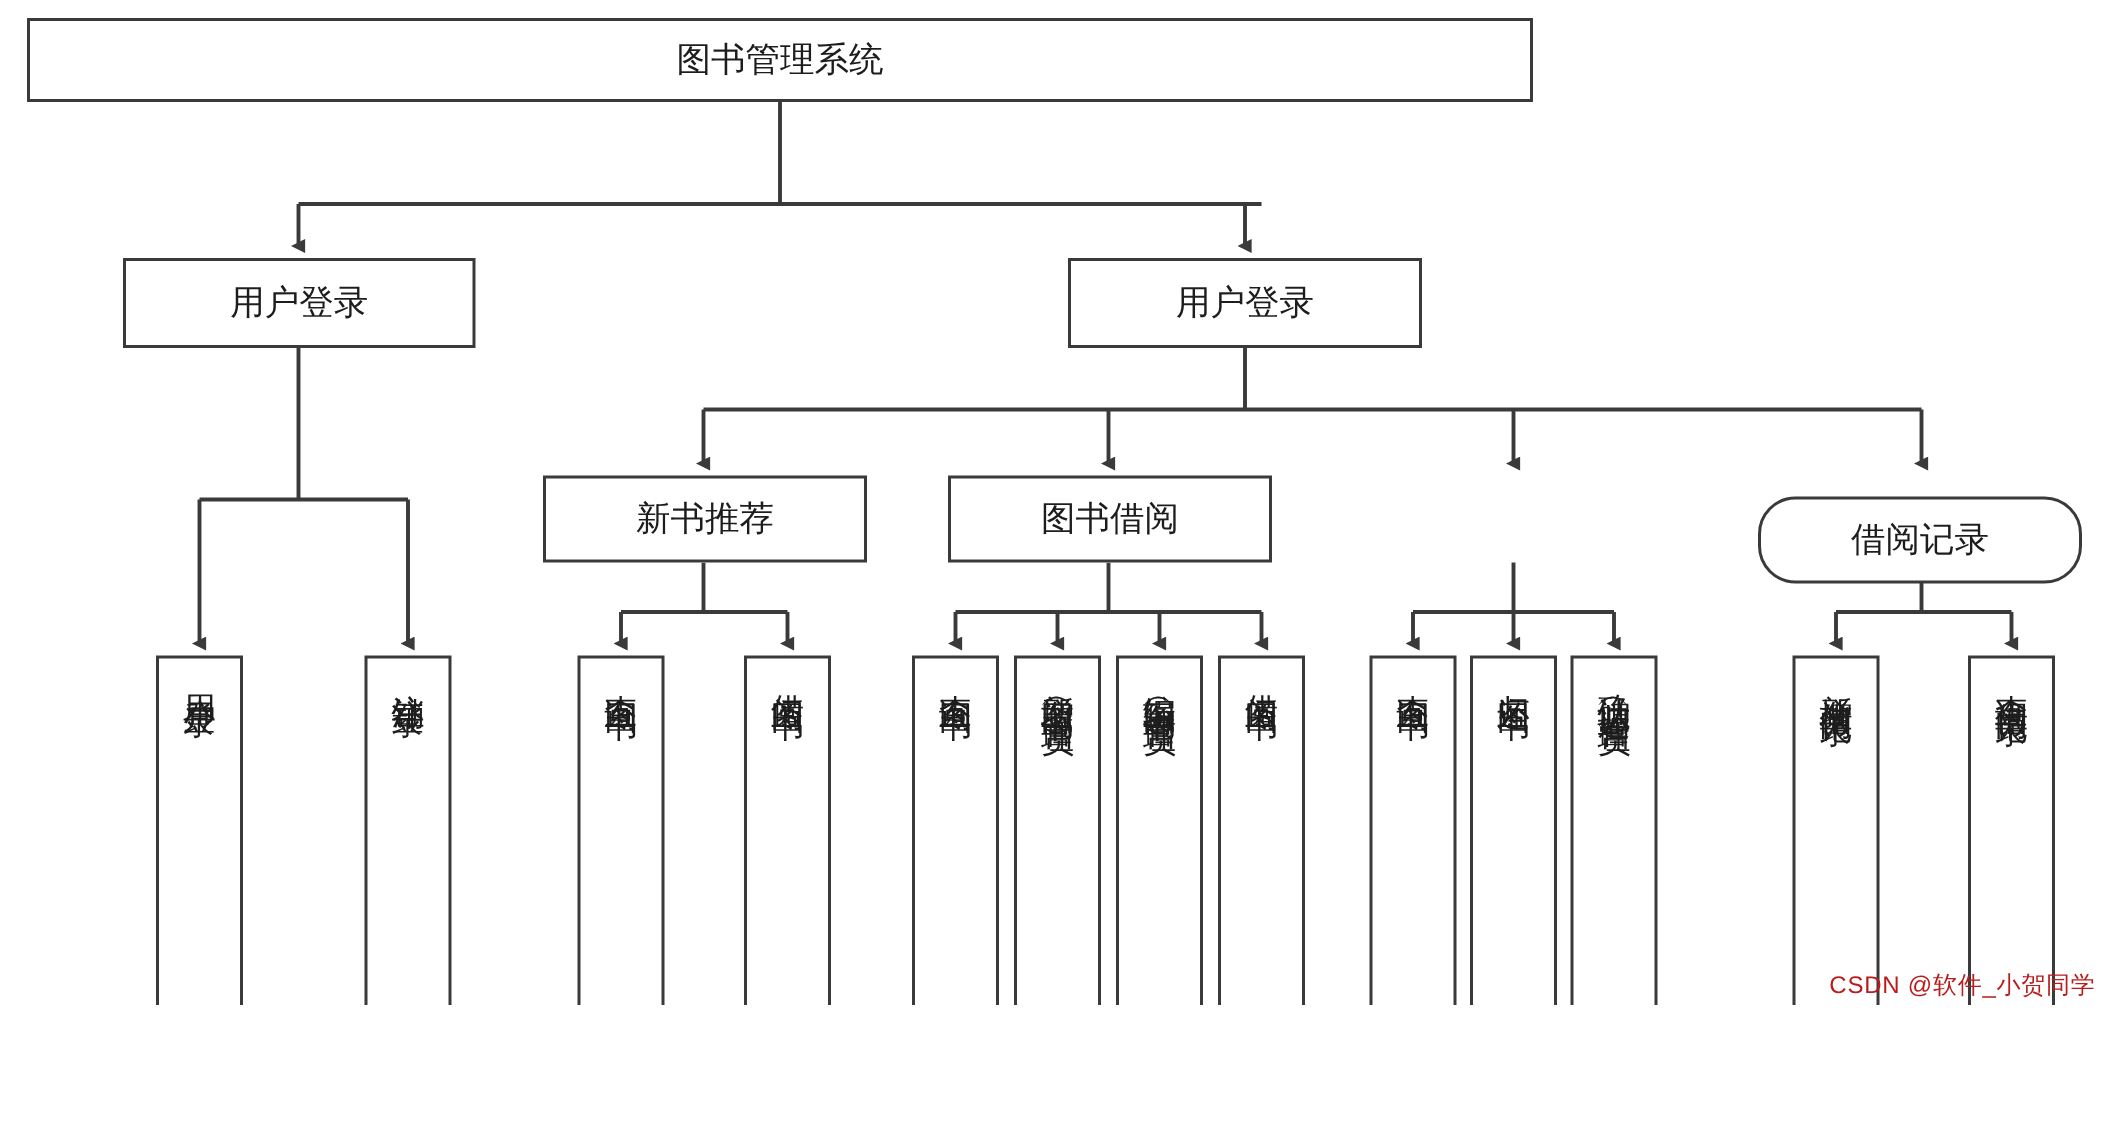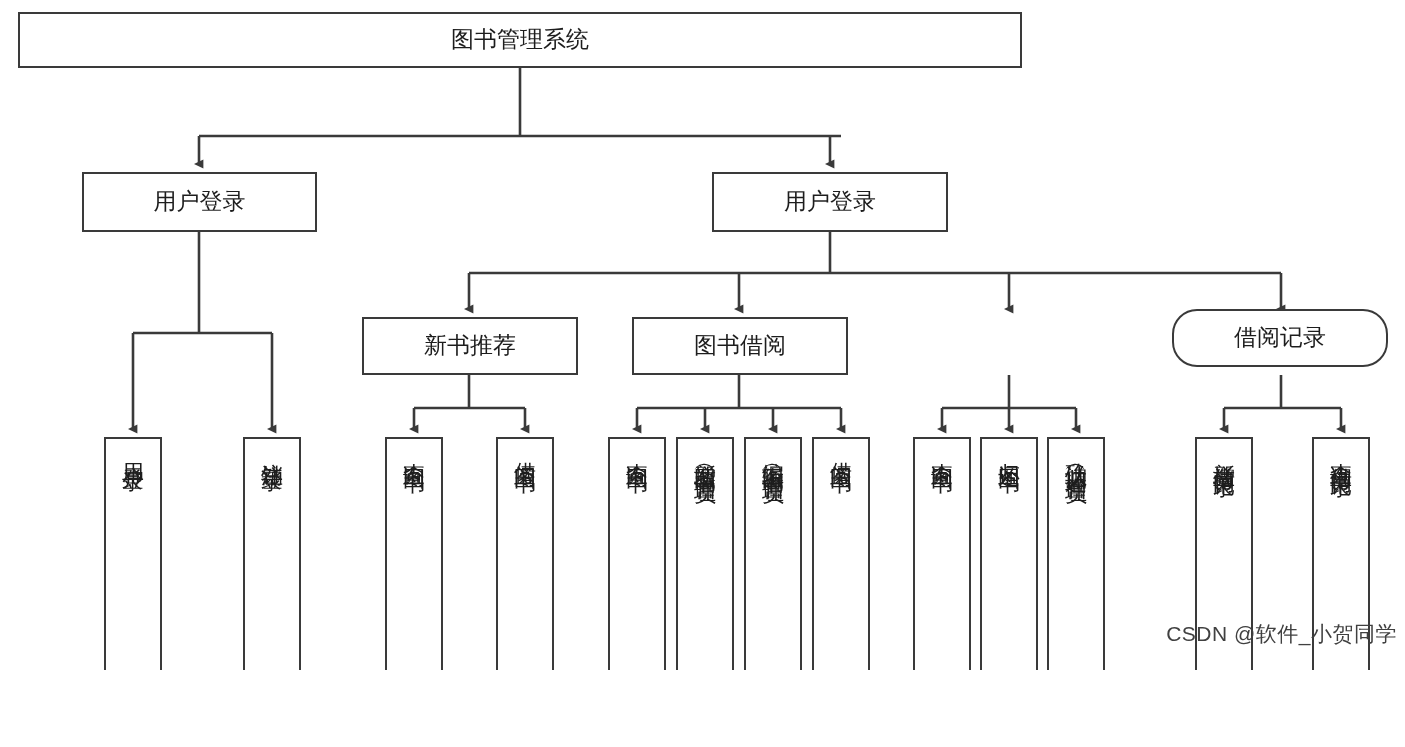--- a/index.html
+++ b/index.html
@@ -54,23 +54,23 @@
   .node.vertical .node-label {
     writing-mode: vertical-rl;
     text-orientation: upright;
     font-size: 22px;
     letter-spacing: 3px;
     line-height: 1;
   }
   .watermark {
     position: absolute;
     right: 8px;
-    bottom: 22px;
-    font-size: 21px;
-    color: #404040;
+    bottom: 2px;
+    font-size: 16px;
+    color: #b91c1c;
     letter-spacing: 0.5px;
     white-space: nowrap;
     pointer-events: none;
   }
 </style>
 </head>
 <body>
 
 <div id="canvas">
 
@@ -134,21 +134,21 @@
   <div class="node horizontal" style="left:712px; top:172px; width:236px; height:60px;">
     <span class="node-label">用户登录</span>
   </div>
 
   <div class="node horizontal" style="left:362px; top:317px; width:216px; height:58px;justify-content:center;">
     <span class="node-label">新书推荐</span>
   </div>
   <div class="node horizontal" style="left:632px; top:317px; width:216px; height:58px;align-items:center;">
     <span class="node-label">图书借阅</span>
   </div>
-  <div class="node horizontal" style="left:1172px; top:309px; width:216px; height:58px;border-radius:25px;">
+  <div class="node horizontal" style="left:1172px; top:331px; width:216px; height:58px;border-radius:25px;">
     <span class="node-label">借阅记录</span>
   </div>
 
   <div class="node vertical" style="left:104px; top:437px; width:58px; height:298px;">
     <span class="node-label">用户登录</span>
   </div>
   <div class="node vertical" style="left:243px; top:437px; width:58px; height:298px;">
     <span class="node-label">注销登录</span>
   </div>
 

